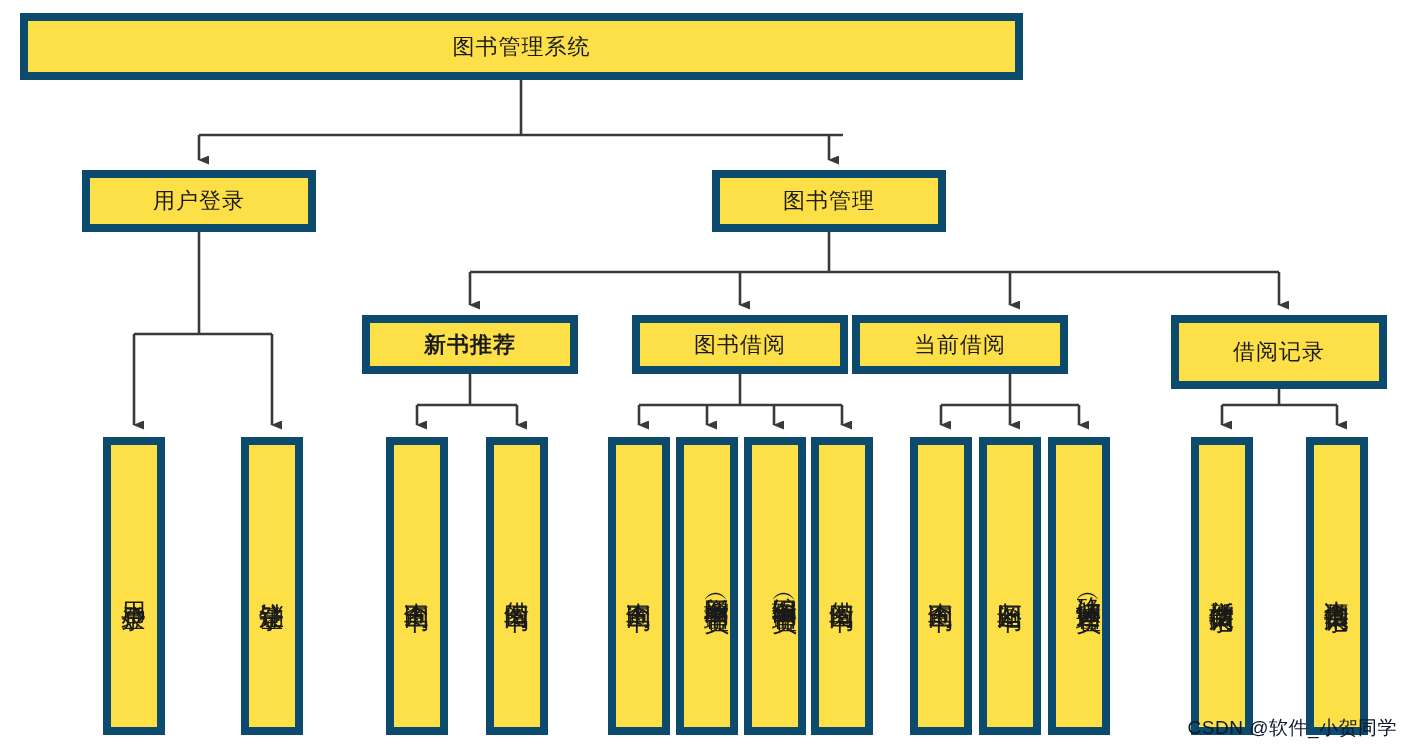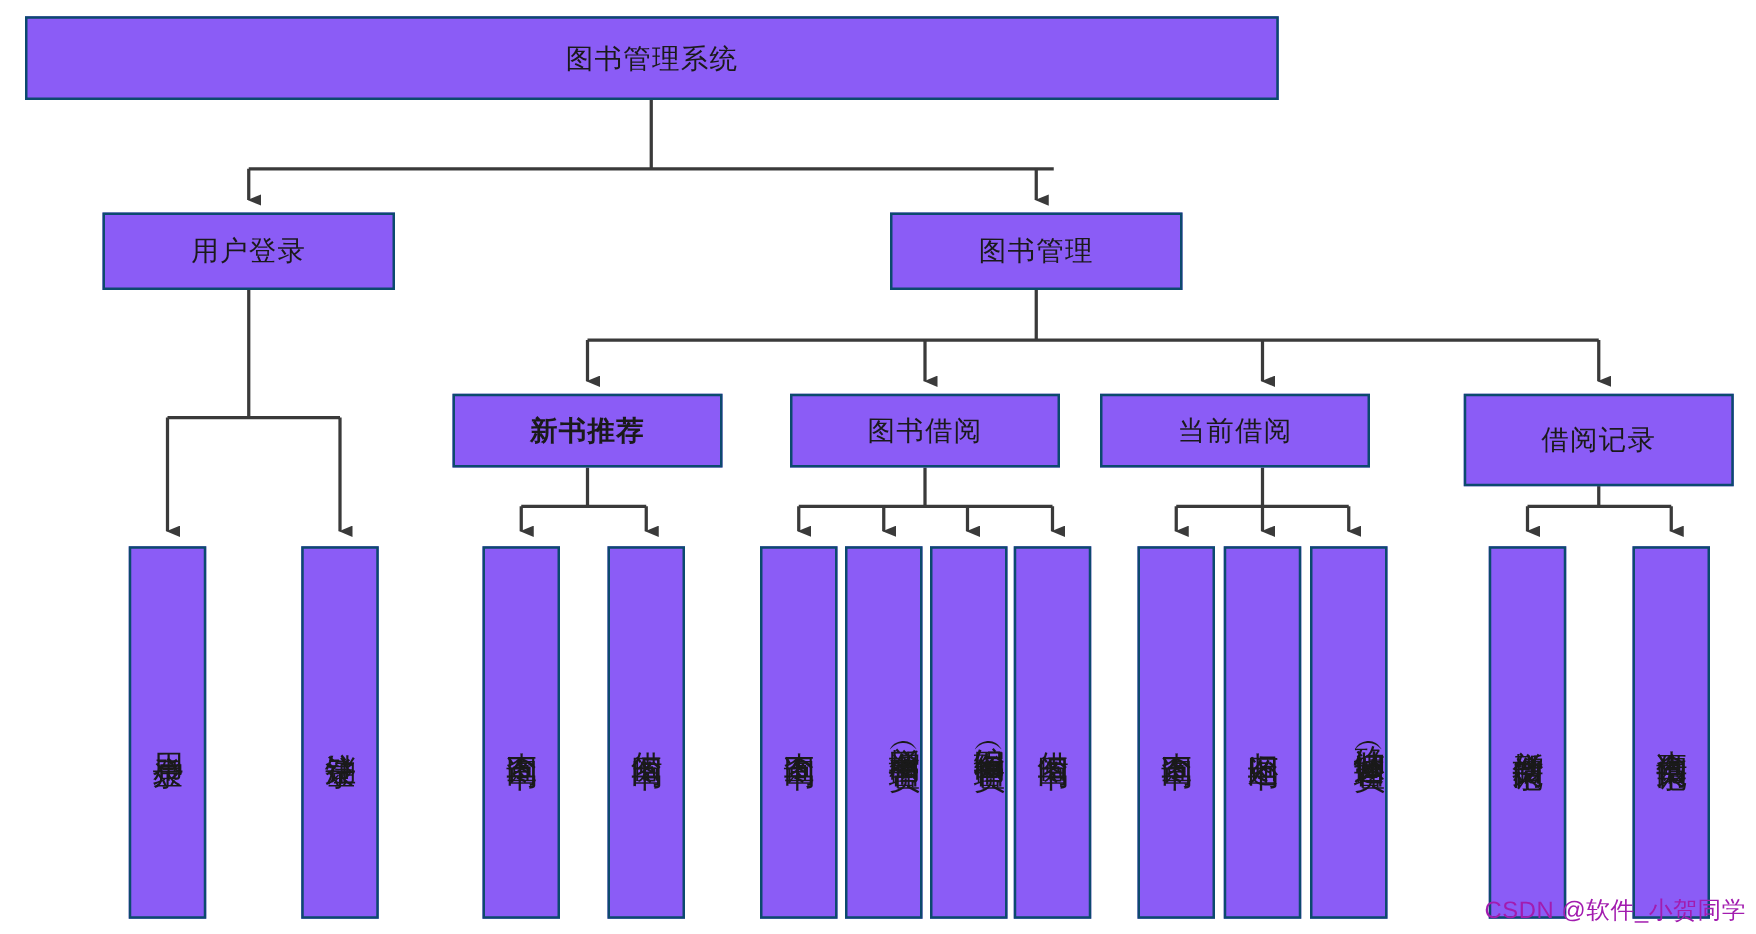--- a/index.html
+++ b/index.html
@@ -22,22 +22,22 @@
     position: absolute;
     left: 0;
     top: 0;
     width: 1405px;
     height: 747px;
     pointer-events: none;
   }
   .node {
     position: absolute;
     box-sizing: border-box;
-    background: #8b5cf6;
-    border: 2px solid #0c4a6e;
+    background: #fde047;
+    border: 8px solid #0c4a6e;
     display: flex;
     align-items: center;
     justify-content: center;
     color: #1a1a1a;
   }
   .node.horiz {
     font-size: 22px;
     letter-spacing: 1px;
   }
   .node.vert {
@@ -56,21 +56,21 @@
     align-items: flex-start;
   }
   .node.vert.mid-align {
     align-items: center;
   }
   .watermark {
     position: absolute;
     right: 8px;
     bottom: 6px;
     font-size: 19px;
-    color: #a21caf;
+    color: #0f172a;
     letter-spacing: 0.5px;
     white-space: nowrap;
     font-family: "Liberation Sans", "DejaVu Sans", sans-serif;
   }
 </style>
 </head>
 <body>
 
 <div id="canvas">
 
@@ -124,21 +124,21 @@
     </g>
   </svg>
 
   <div class="node horiz" style="left:20px; top:13px; width:1003px; height:67px;">图书管理系统</div>
 
   <div class="node horiz" style="left:82px; top:170px; width:234px; height:62px;">用户登录</div>
   <div class="node horiz" style="left:712px; top:170px; width:234px; height:62px;">图书管理</div>
 
   <div class="node horiz" style="left:362px; top:315px; width:216px; height:59px;font-weight:bold;">新书推荐</div>
   <div class="node horiz" style="left:632px; top:315px; width:216px; height:59px;">图书借阅</div>
-  <div class="node horiz" style="left:880px; top:315px; width:216px; height:59px;">当前借阅</div>
+  <div class="node horiz" style="left:852px; top:315px; width:216px; height:59px;">当前借阅</div>
   <div class="node horiz" style="left:1171px; top:315px; width:216px; height:74px;">借阅记录</div>
 
   <div class="node vert mid-align" style="left:103px; top:437px; width:62px; height:298px;">用户登录</div>
   <div class="node vert mid-align" style="left:241px; top:437px; width:62px; height:298px;">注销登录</div>
 
   <div class="node vert mid-align" style="left:386px; top:437px; width:62px; height:298px;">查询图书</div>
   <div class="node vert mid-align" style="left:486px; top:437px; width:62px; height:298px;">借阅图书</div>
 
   <div class="node vert mid-align" style="left:608px; top:437px; width:62px; height:298px;">查询图书</div>
   <div class="node vert top-align" style="left:676px; top:437px; width:62px; height:298px;">新增图书（管理员）</div>

